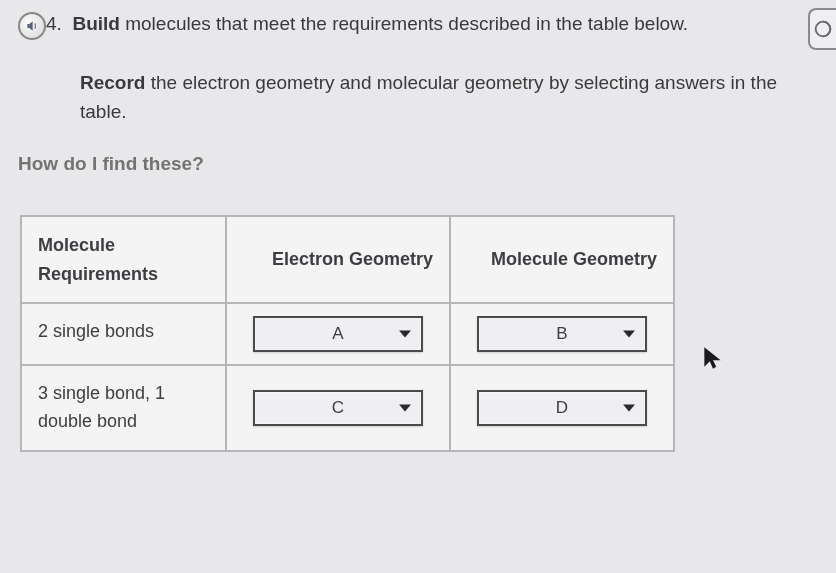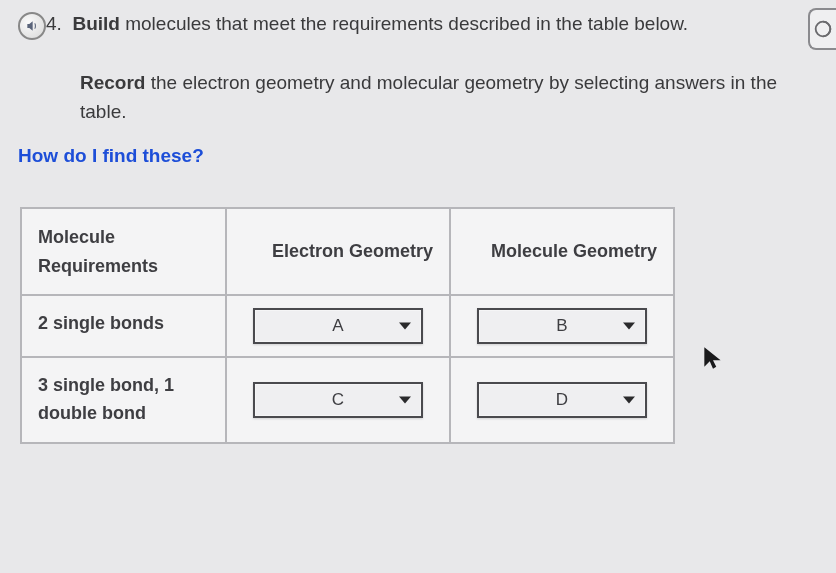--- a/index.html
+++ b/index.html
@@ -47,27 +47,27 @@
       border-right: none;
       border-radius: 8px 0 0 8px;
       background: #efeff1;
       display:flex; align-items:center; justify-content:center;
     }
     .right-box svg { width:22px; height:22px; }
     .instruction {
       font-size: 19px;
       line-height: 1.55;
       margin-left: 62px;
-      margin-bottom: 18px;
+      margin-bottom: 26px;
     }
     .instruction .bold { font-weight: 700; }
     .help-link {
       font-size: 19px;
       font-weight: 700;
-      color: #1d4ed8;
+      color: #737373;
       margin-left: 0;
       margin-bottom: 40px;
       cursor: pointer;
     }
     table.geom {
       border-collapse: collapse;
       width: 655px;
       margin-left: 2px;
       background: #f4f4f5;
     }
@@ -77,21 +77,21 @@
       text-align: left;
       font-size: 18px;
       color: #3e3e42;
       vertical-align: top;
     }
     table.geom th {
       font-weight: 600;
       line-height: 1.6;
     }
     table.geom th.center { text-align: right; vertical-align: middle;}
-    table.geom td.req { font-weight: 700; line-height:1.55; width:205px;margin-top:16px;}
+    table.geom td.req { font-weight: 400; line-height:1.55; width:205px;margin-top:16px;}
     table.geom td.sel { vertical-align: middle; text-align:center; padding:12px 14px;}
     .select-box {
       display: inline-flex;
       align-items: center;
       justify-content: center;
       width: 170px;
       height: 36px;
       border: 2px solid #4a4a4e;
       background: #efeff1;
       position: relative;

